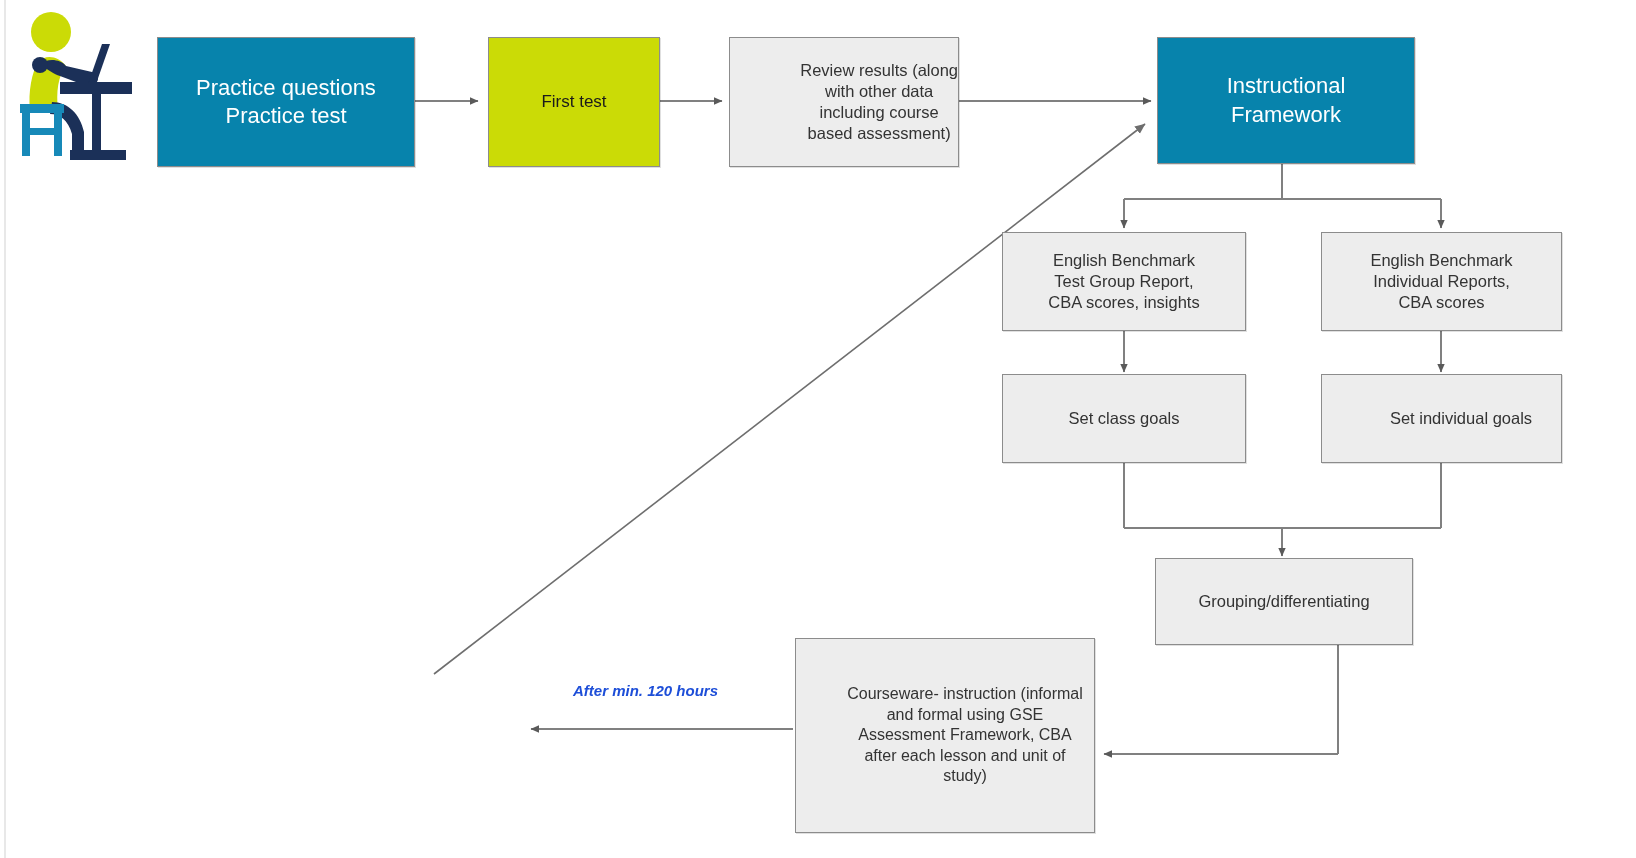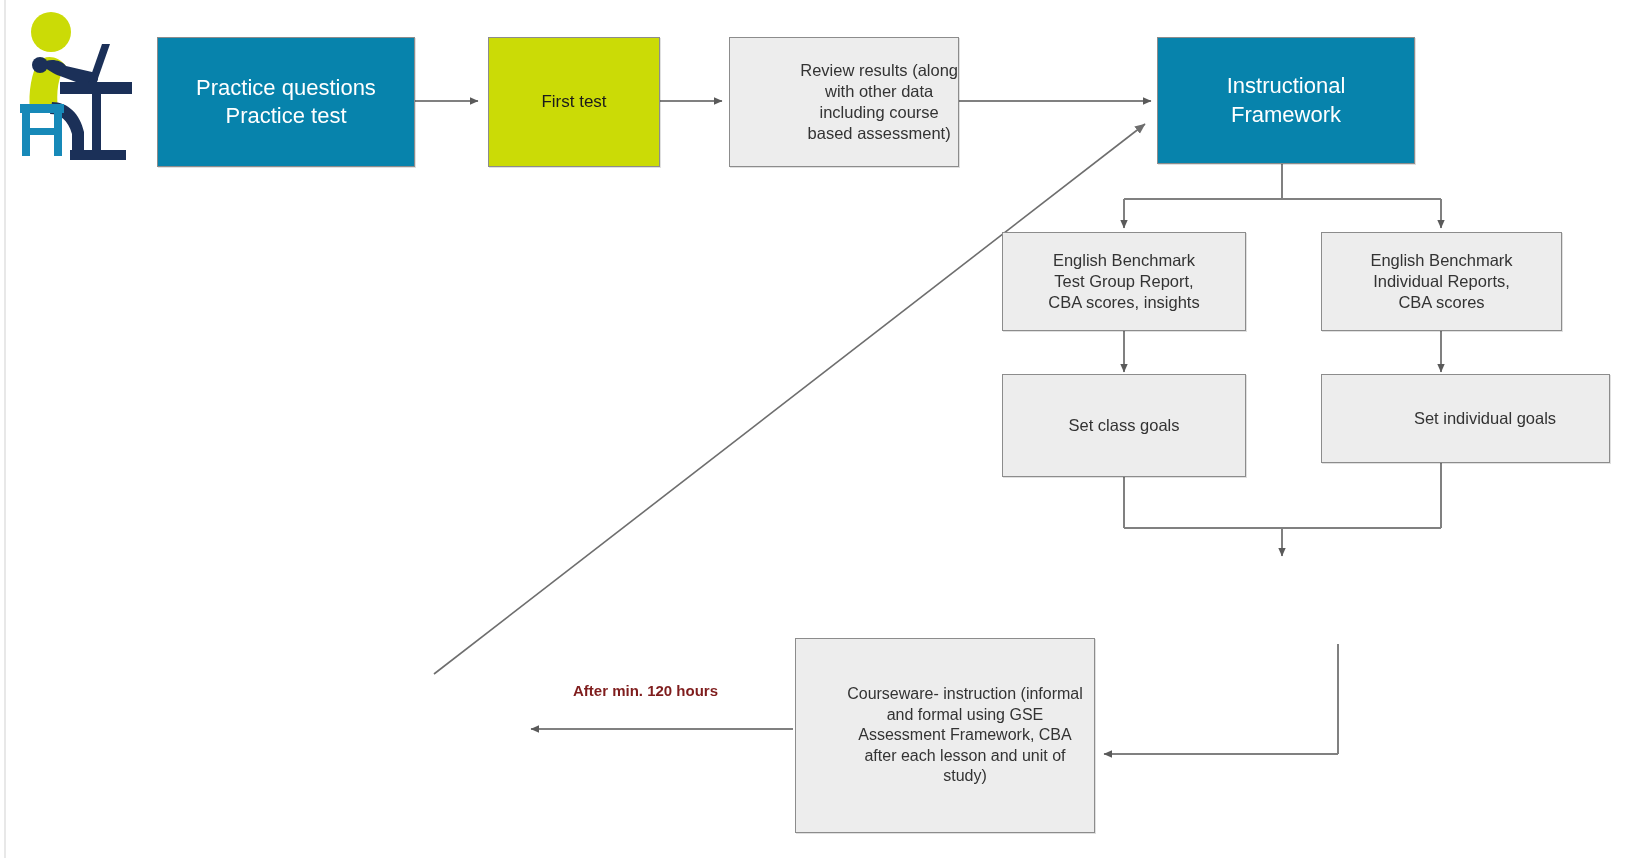--- a/index.html
+++ b/index.html
@@ -59,22 +59,23 @@
     left: 0;
     top: 0;
     width: 1636px;
     height: 858px;
     pointer-events: none;
   }
   .edge-label {
     position: absolute;
     font-family: "Liberation Sans", sans-serif;
     font-size: 15px;
+    font-style: italic;
     font-weight: bold;
-    color: #7f1d1d;
+    color: #1d4ed8;
     white-space: nowrap;
   }
   .student-icon {
     position: absolute;
     left: 10px;
     top: 10px;
     width: 128px;
     height: 160px;
   }
 </style>
@@ -165,28 +166,31 @@
 Test Group Report,
 CBA scores, insights</span>
   </div>
 
   <div class="node node-grey" style="left:1321px; top:232px; width:241px; height:99px;">
     <span class="lbl">English Benchmark
 Individual Reports,
 CBA scores</span>
   </div>
 
-  <div class="node node-grey" style="left:1002px; top:374px; width:244px; height:103px;">
+  <div class="node node-grey" style="left:1002px; top:374px; width:244px; height:89px;">
     <span class="lbl">Set class goals</span>
   </div>
 
-  <div class="node node-grey" style="left:1321px; top:374px; width:289px; height:89px;padding-left:39px;">
+  <div class="node node-grey" style="left:1321px; top:374px; width:241px; height:89px;padding-left:39px;">
     <span class="lbl">Set individual goals</span>
   </div>
 
+  <div class="node node-grey" style="left:1155px; top:558px; width:258px; height:87px;">
+    <span class="lbl">Grouping/differentiating</span>
+  </div>
 
   <div class="node node-grey small" style="left:795px; top:638px; width:300px; height:195px;padding-left:40px;">
     <span class="lbl">Courseware- instruction (informal
 and formal using GSE
 Assessment Framework, CBA
 after each lesson and unit of
 study)</span>
   </div>
 
 

